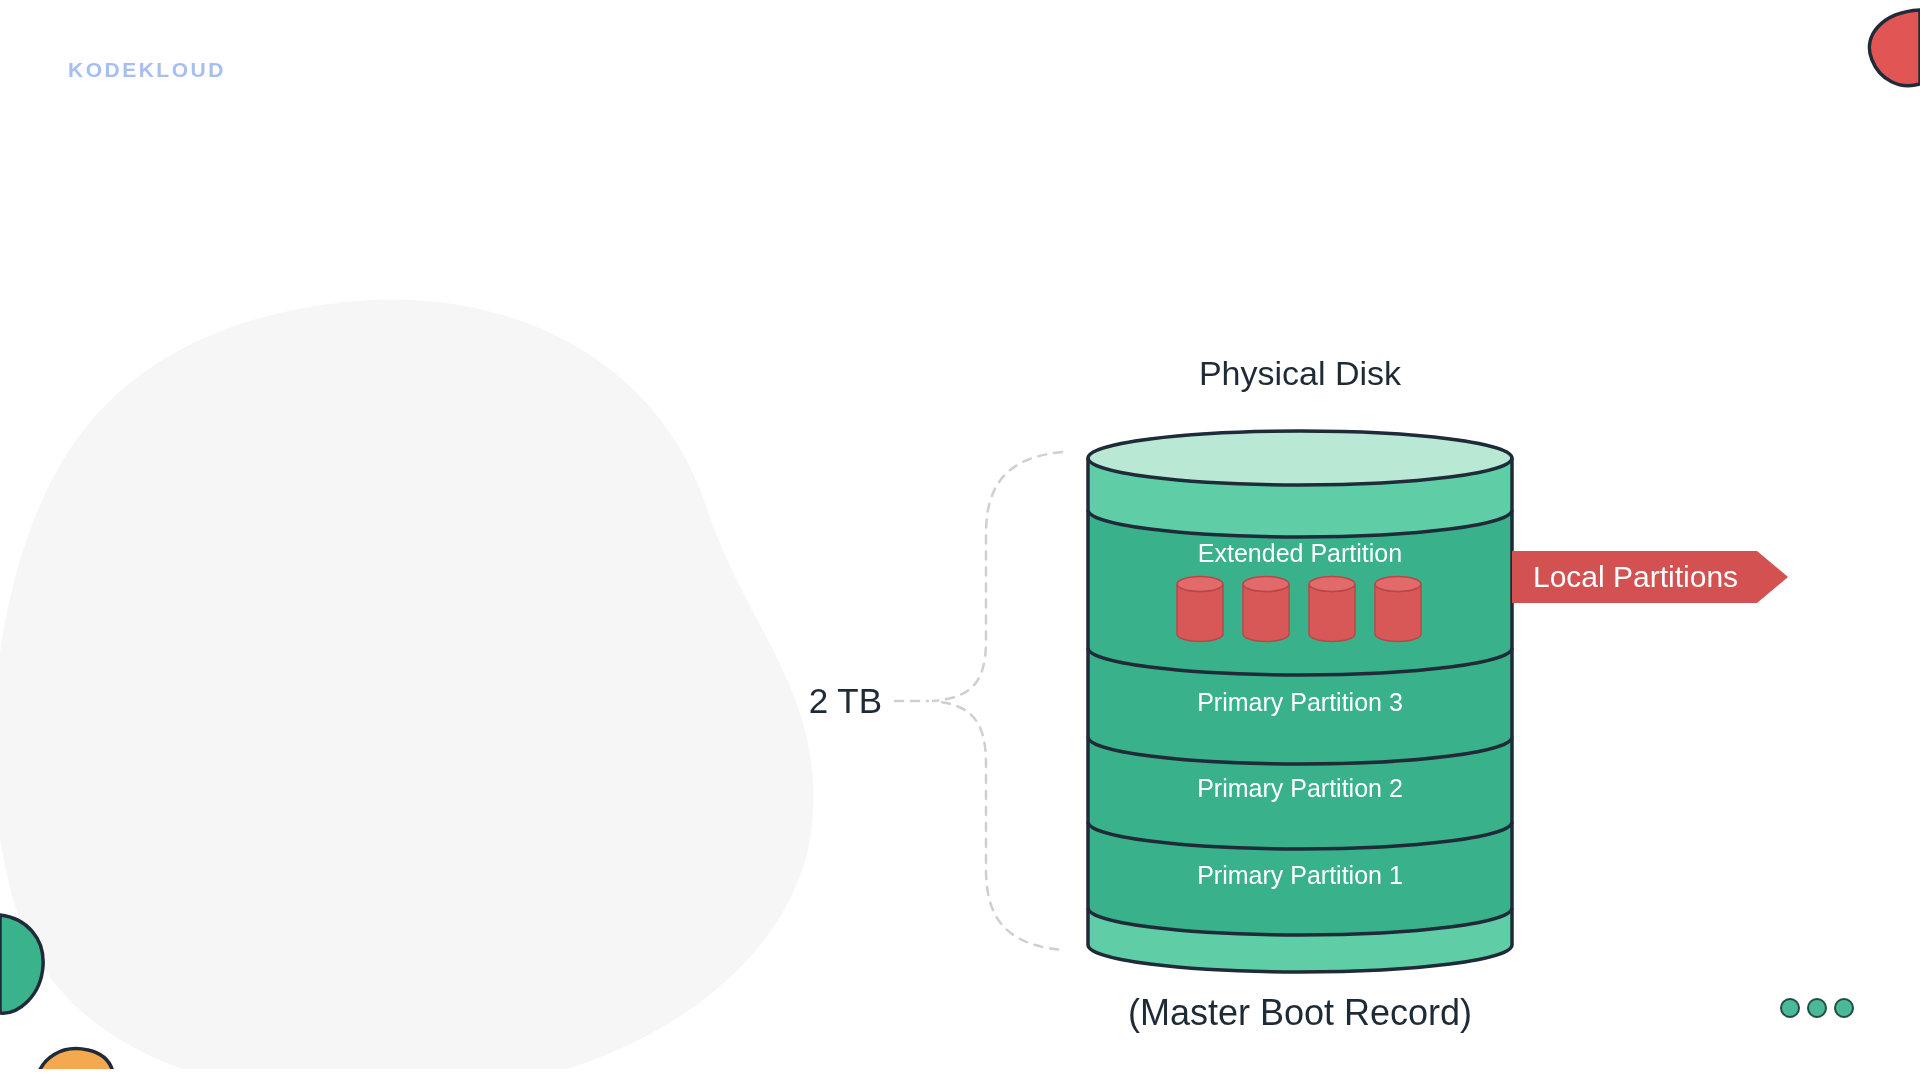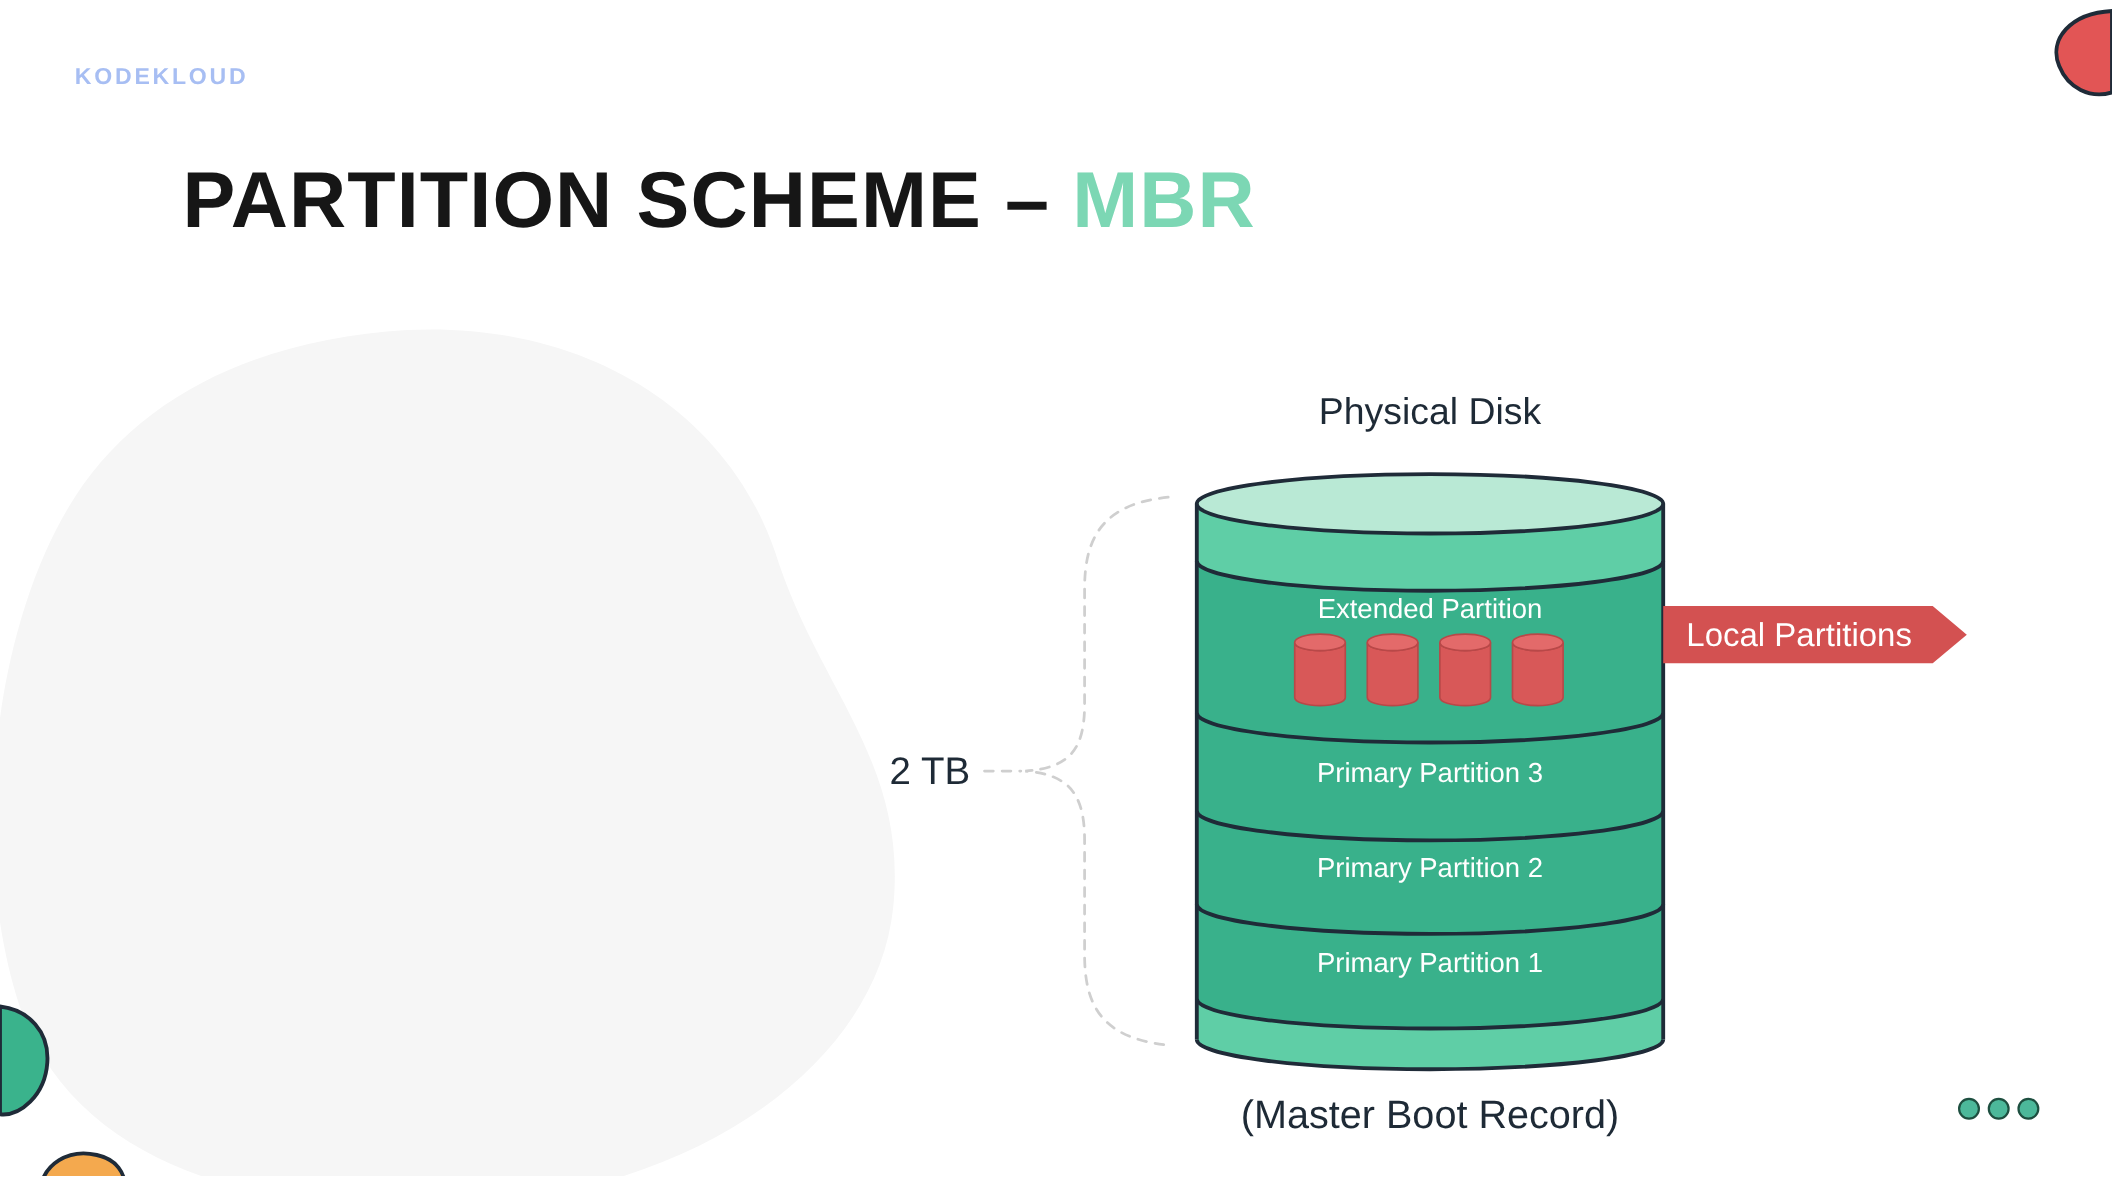--- a/index.html
+++ b/index.html
@@ -54,21 +54,20 @@
   .mbr-label    { font-size: 36px; font-weight: 400; fill: #1e2a36; }
   .banner-label { font-size: 30px; font-weight: 500; fill: #ffffff; }
 </style>
 </head>
 <body>
 
 <div class="slide">
 
   <div class="logo">KODEKLOUD</div>
 
-  <h1 class="title"><span>PARTITION SCHEME –</span><span class="highlight">MBR</span></h1>
 
   <svg class="canvas" width="1920" height="1080" viewBox="0 0 1920 1080">
 
     <path d="M 370 300 C 530 292, 665 372, 708 512
              C 748 630, 825 695, 812 825
              C 798 960, 650 1070, 460 1092
              C 270 1114, 70 1072, 18 915
              C -30 770, -5 565, 68 452
              C 130 356, 240 308, 370 300 Z" fill="#f6f6f6"></path>
 

